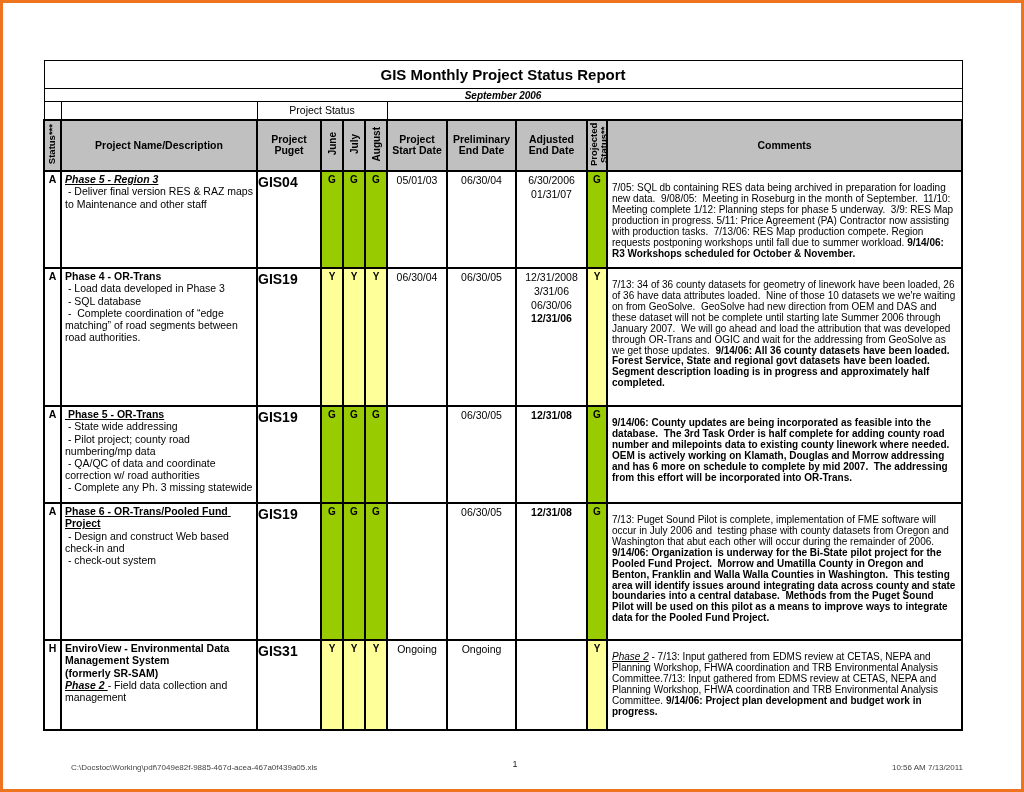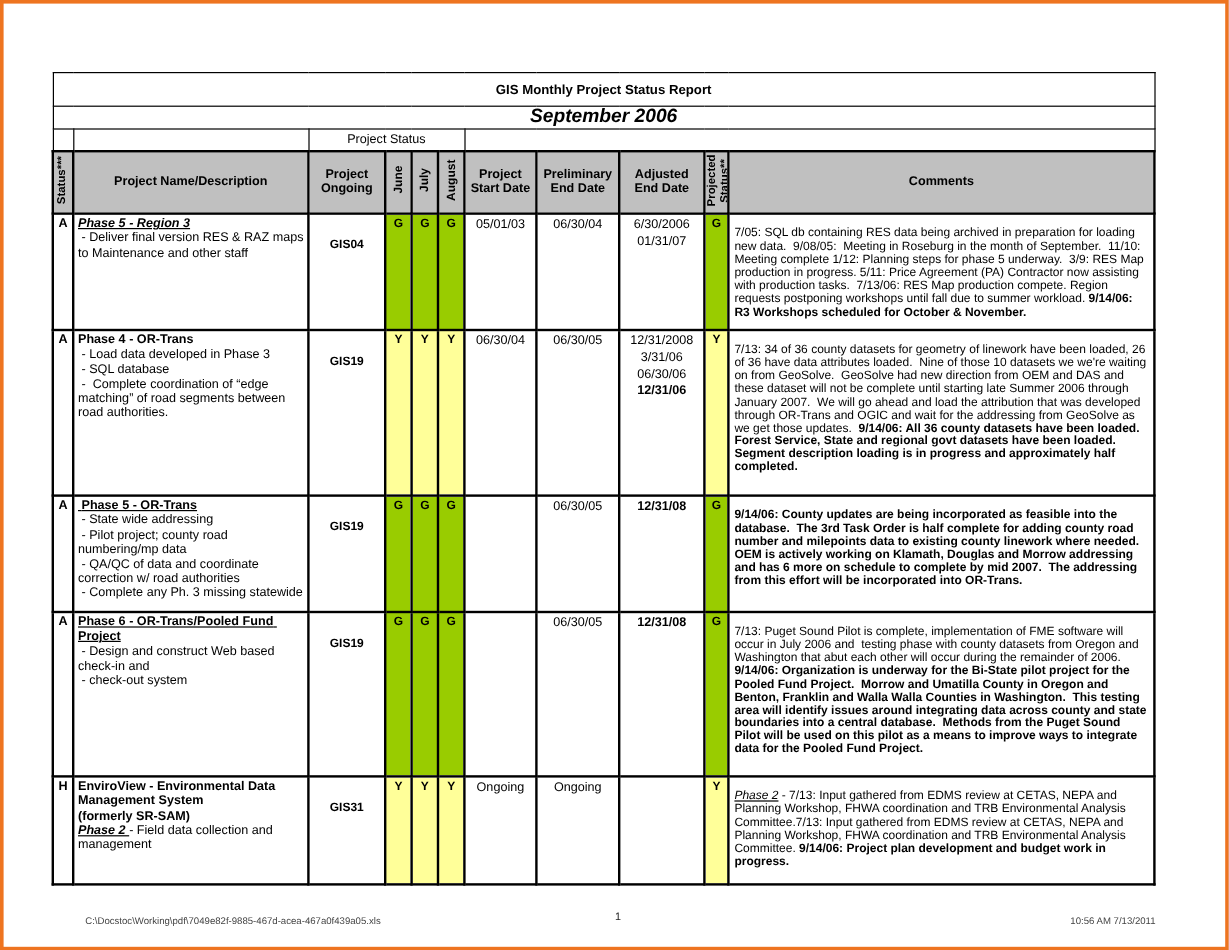--- a/index.html
+++ b/index.html
@@ -9,42 +9,42 @@
     border:3px solid #ee7420; overflow:hidden;
   }
   table.report {
     position:absolute; left:40px; top:57px; width:918px;
     border-collapse:collapse; table-layout:fixed;
     font-family:"Liberation Sans", sans-serif; color:#000;
   }
   table.report td, table.report th { border:2px solid #000; vertical-align:top; overflow:hidden; }
   tr.title-row td {
     border:1px solid #000; height:28px; text-align:center; vertical-align:middle;
-    font-size:11px; font-weight:bold;
+    font-size:15px; font-weight:bold;
   }
   tr.subtitle-row td {
     border:1px solid #000; height:13px; text-align:center; vertical-align:middle;
-    font-size:16px; font-weight:bold; font-style:italic;
+    font-size:10px; font-weight:bold; font-style:italic;
   }
   tr.band-row td {
     border:1px solid #000; height:18px; text-align:center; vertical-align:middle;
     font-size:10.5px;
   }
   tr.header-row th {
     background:#c0c0c0; height:51px; text-align:center; vertical-align:middle;
     font-size:10.5px; font-weight:bold; line-height:1.12; padding:1px;
   }
   .rot {
     display:inline-block; writing-mode:vertical-rl; transform:rotate(180deg);
     font-size:10px; line-height:1.1; max-height:48px; white-space:normal;
   }
   .rot.small { font-size:9.5px; }
   td.status { text-align:center; font-weight:bold; font-size:10.5px; padding-top:1px; }
   td.name   { font-size:10.5px; line-height:1.16; padding:1px 3px; white-space:pre-wrap;margin-top:12px; }
-  td.num    { text-align:center; font-weight:bold; font-size:10px; padding-top:20px; }
+  td.num    { text-align:left; font-weight:bold; font-size:14px; padding-top:2px; }
   td.month  { text-align:center; font-weight:bold; font-size:10px; padding-top:2px; }
   td.date   { text-align:center; font-size:10.5px; padding-top:2px; line-height:1.3; white-space:pre-wrap; }
   td.comments { font-size:10px; line-height:1.09; padding:11px 4px 1px 4px; white-space:pre-wrap; }
   .f-path { position:absolute; left:68px; top:760px; font-size:8px; color:#444; }
   .f-page { position:absolute; left:0; width:1024px; top:756px; text-align:center; font-size:9px; color:#222; }
   .f-date { position:absolute; right:58px; top:760px; font-size:8px; color:#444; }
 </style>
 </head>
 <body>
 
@@ -77,21 +77,21 @@
     <tr class="band-row">
       <td></td>
       <td></td>
       <td colspan="4">Project Status</td>
       <td colspan="5"></td>
     </tr>
 
     <tr class="header-row">
       <th><span class="rot small">Status***</span></th>
       <th>Project Name/Description</th>
-      <th>Project Ongoing</th>
+      <th>Project Puget</th>
       <th><span class="rot">June</span></th>
       <th><span class="rot">July</span></th>
       <th><span class="rot">August</span></th>
       <th>Project Start Date</th>
       <th>Preliminary End Date</th>
       <th>Adjusted End Date</th>
       <th><span class="rot small">Projected Status**</span></th>
       <th>Comments</th>
     </tr>
 

